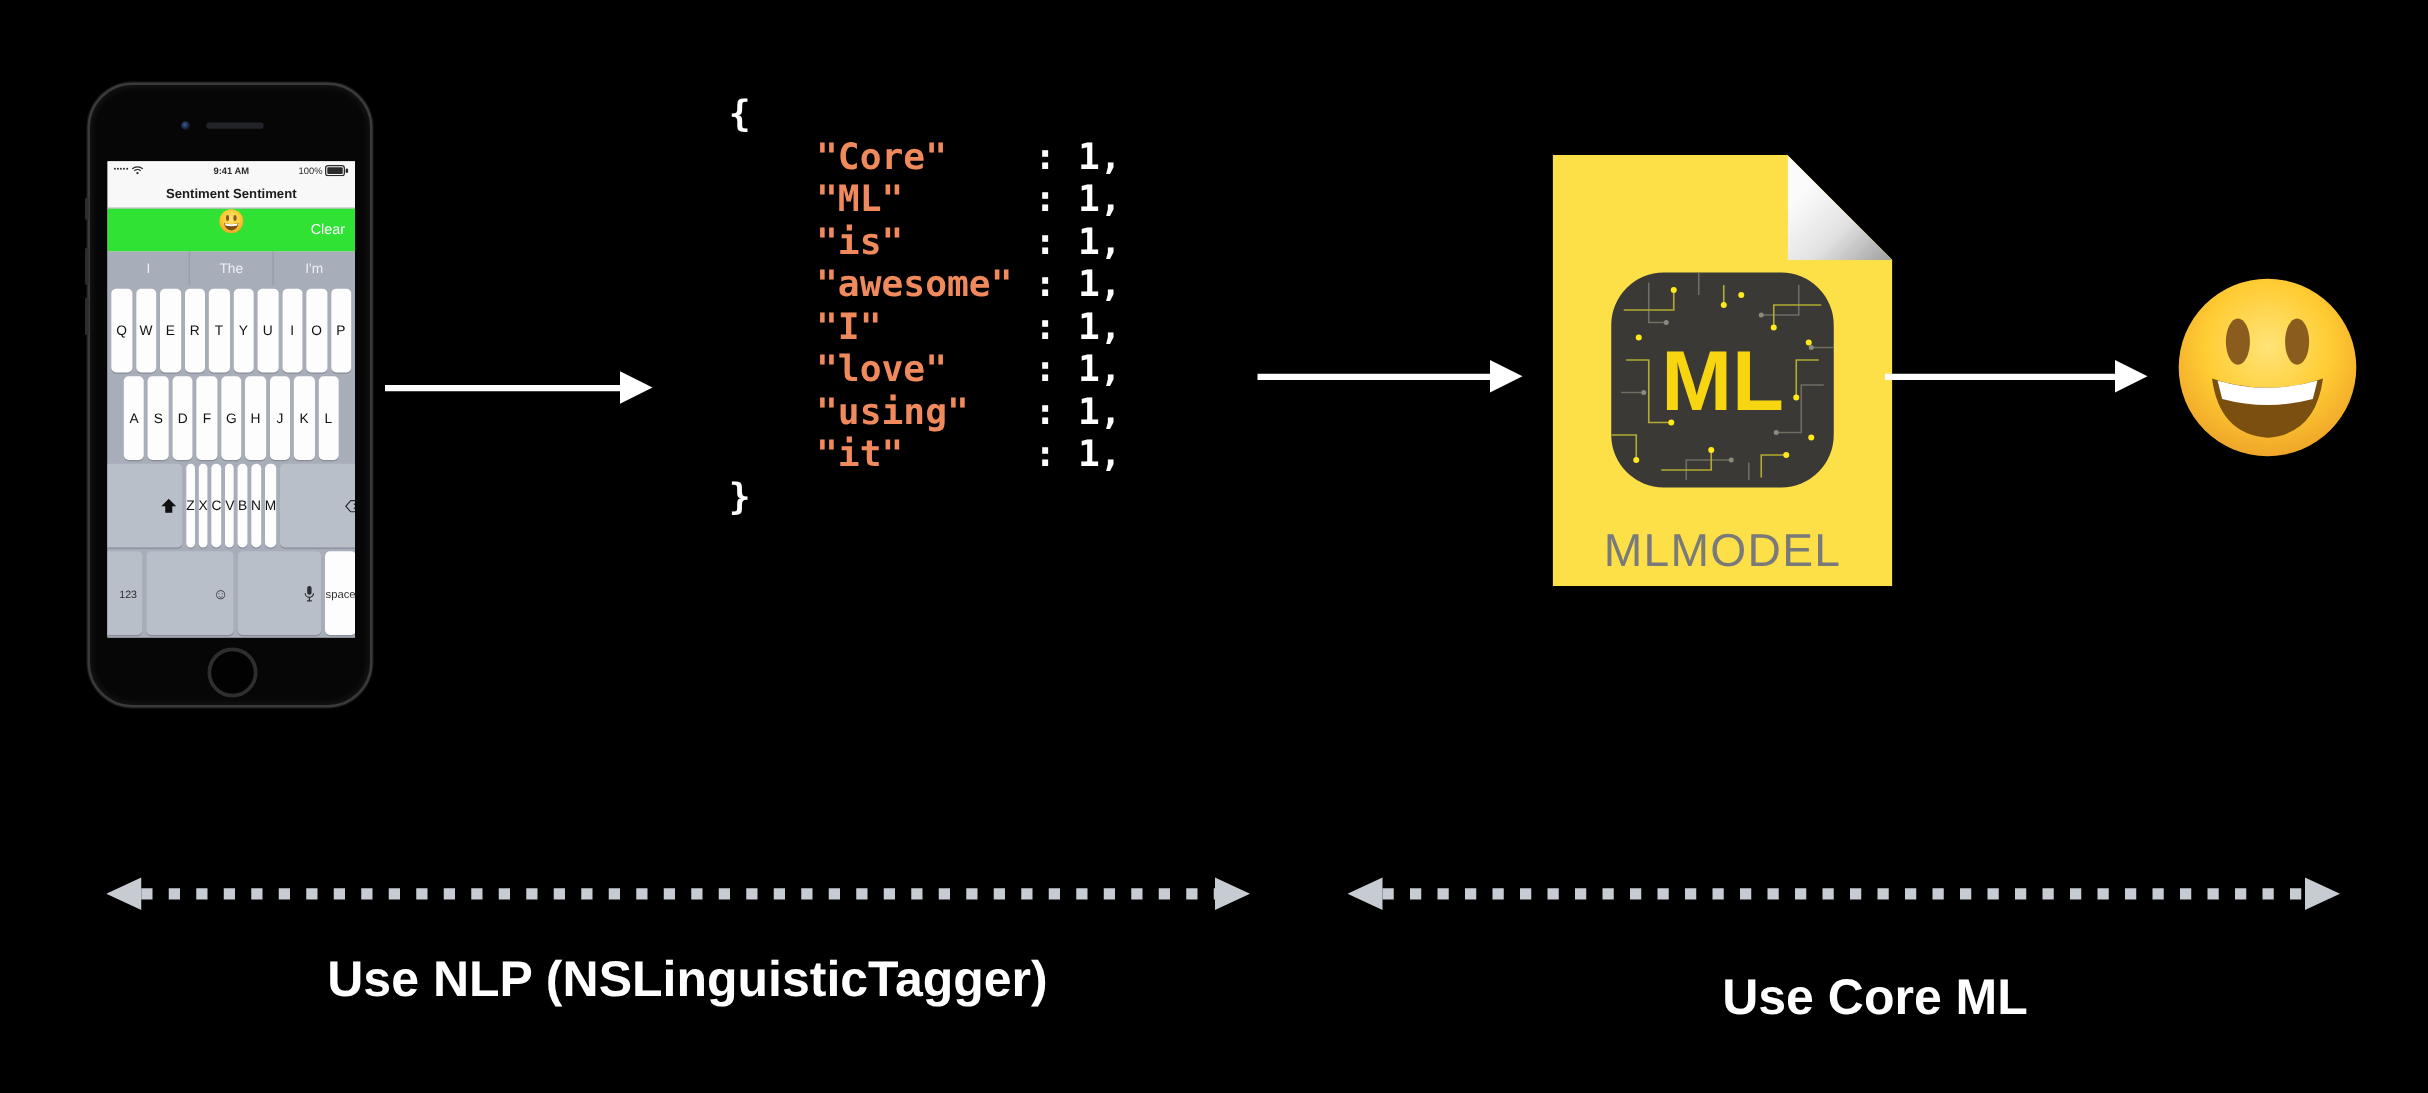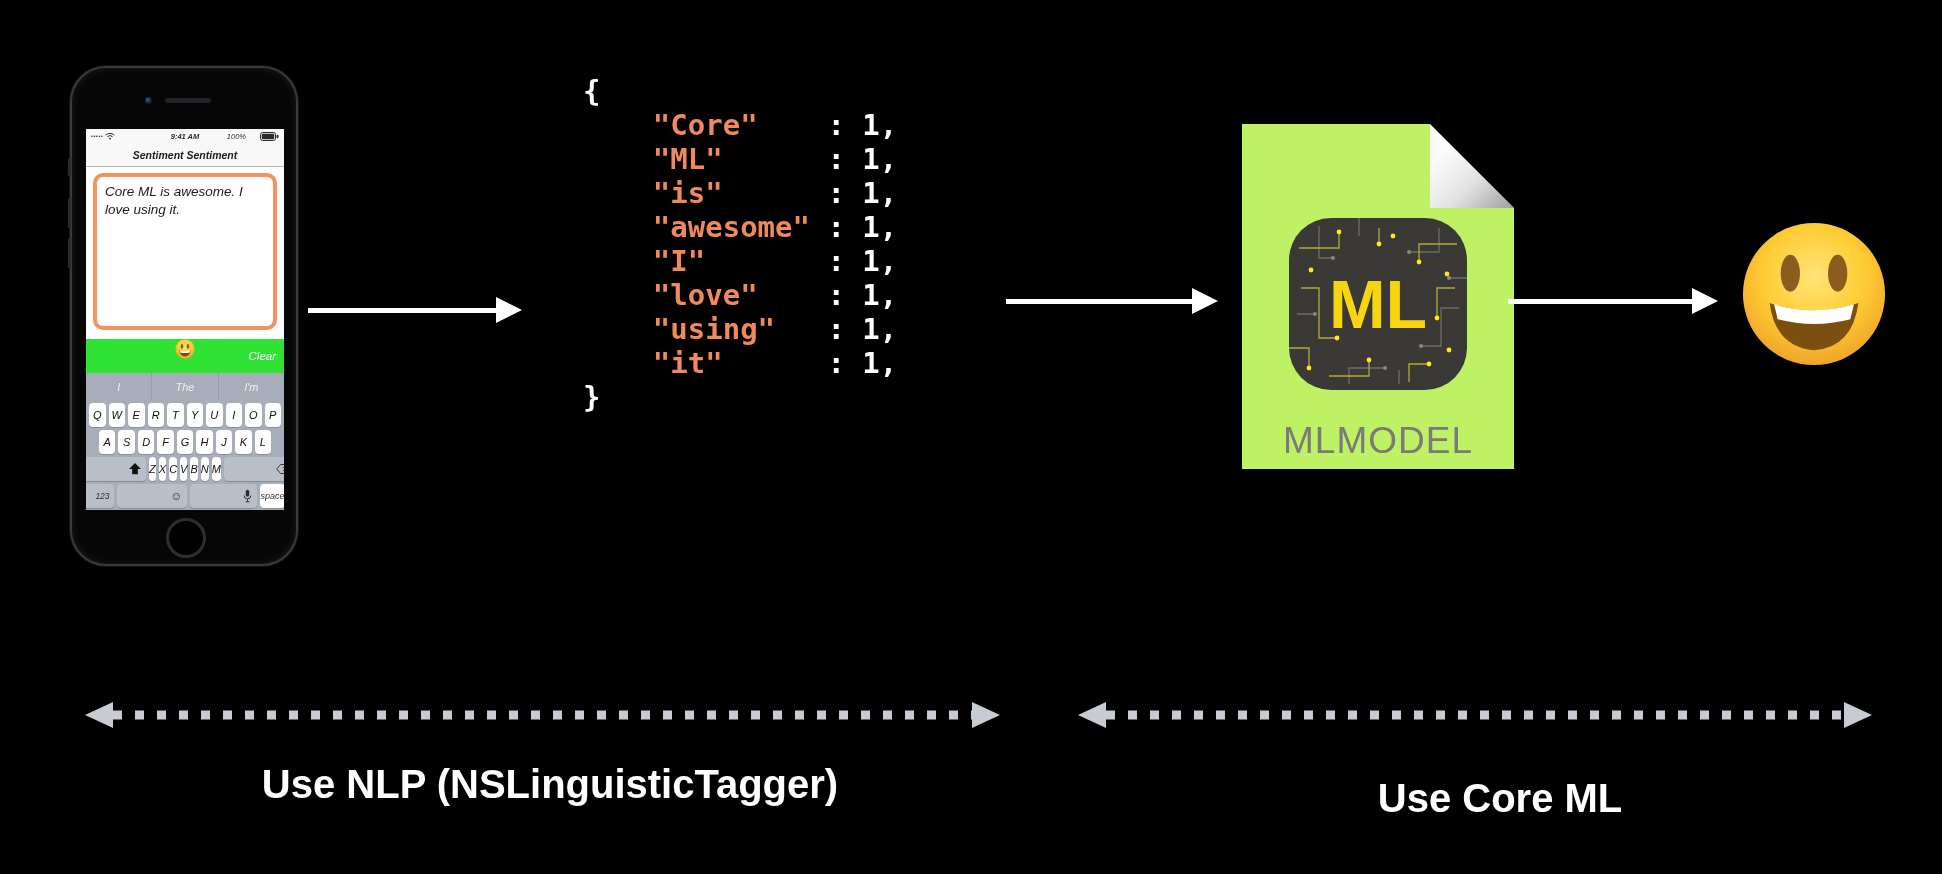--- a/index.html
+++ b/index.html
@@ -9,30 +9,30 @@
 
   
   .phone{left:70px;top:66px;width:228px;height:500px;border-radius:36px;
          background:#060607;border:2px solid #3a3a3d;box-sizing:border-box;
          box-shadow:inset 0 0 8px rgba(255,255,255,.10), 0 0 0 1px #151516;}
   .side-btn{left:-4px;width:3px;background:#2c2c2f;border-radius:2px;}
   .cam{left:73px;top:29px;width:7px;height:7px;border-radius:50%;
        background:radial-gradient(circle at 40% 40%, #3b5797, #0c1322 70%);}
   .speaker{left:93px;top:30px;width:46px;height:5px;border-radius:3px;background:#222328;}
   .screen{left:14px;top:61px;width:198px;height:381px;background:#fdfdfd;overflow:hidden;
-          display:flex;flex-direction:column;font-style:italic;}
+          display:flex;flex-direction:column;}
   .home-btn{left:94px;top:450px;width:40px;height:40px;border-radius:50%;
             background:#020202;border:3px solid #2e2e31;box-sizing:border-box;}
 
   .statusbar{height:14px;background:#f8f8f8;display:flex;align-items:center;
              padding:0 5px;font-size:7.5px;color:#2b2b2d;}
   .sb-left{display:flex;align-items:center;gap:2px;width:60px;}
   .sb-dots{font-size:5.5px;letter-spacing:.5px;}
   .sb-time{flex:1;text-align:center;font-weight:bold;font-size:7.5px;}
-  .sb-right{display:flex;align-items:center;gap:14px;width:60px;justify-content:flex-end;}
+  .sb-right{display:flex;align-items:center;gap:2px;width:60px;justify-content:flex-end;}
   .navbar{height:23px;background:#f8f8f8;border-bottom:1px solid #b4b4b6;
           display:flex;align-items:center;justify-content:center;
           font-size:10.5px;font-weight:bold;color:#1c1c1e;}
   .editor{flex:0 0 172px;background:#fdfdfd;position:relative;}
   .textview{position:absolute;left:7px;top:6px;right:7px;bottom:9px;background:#fff;
             border:4px solid #f0935f;border-radius:10px;
             padding:6px 8px;box-sizing:border-box;
             font-size:13.5px;line-height:1.3;color:#1b1b1d;}
   .greenbar{height:34px;background:var(--green-bar,#2fe234);position:relative;
             display:flex;justify-content:center;}
@@ -64,21 +64,21 @@
   .codeblock .p{color:#fff;}
 
   
   .sarrow{height:26px;}
   .sarrow .line{position:absolute;left:0;top:10.5px;height:5px;background:#fff;}
   .sarrow .head{position:absolute;right:0;top:0;width:0;height:0;
                 border-top:13px solid transparent;border-bottom:13px solid transparent;
                 border-left:26px solid #fff;}
 
   
-  .mldoc{left:1242px;top:124px;width:272px;height:345px;background:#bef264;
+  .mldoc{left:1242px;top:124px;width:272px;height:345px;background:#fde047;
          clip-path:polygon(0 0, 188px 0, 272px 84px, 272px 345px, 0 345px);}
   .fold{position:absolute;top:0;right:0;width:84px;height:84px;
         clip-path:polygon(0 0, 100% 100%, 0 100%);
         background:linear-gradient(135deg,#fbfbfb 25%,#e3e3e3 60%,#9e9e9e 100%);}
   .ml-tile{position:absolute;left:47px;top:94px;width:178px;height:172px;
            border-radius:42px;background:#3a3936;overflow:hidden;}
   .mldoc-label{position:absolute;left:0;top:296px;width:272px;text-align:center;
                font-size:37px;color:#7a7a7a;letter-spacing:1px;}
 
   
@@ -115,23 +115,20 @@
           <rect x="1.8" y="1.8" width="12.4" height="5.4" rx="1" fill="#2b2b2d"></rect>
           <rect x="16.5" y="2.7" width="2" height="3.6" rx="1" fill="#2b2b2d"></rect>
         </svg>
       </div>
     </div>
 
     <div class="navbar">
       <span>Sentiment Sentiment</span>
     </div>
 
-    <div class="editor">
-      <div class="textview">Core ML is awesome. I love using it.</div>
-    </div>
 
     <div class="greenbar">
       <svg width="20" height="20" viewBox="0 0 100 100">
         <defs>
             <radialGradient id="fy2" cx="50%" cy="38%" r="65%">
           <stop offset="0%" stop-color="#ffe478"></stop>
               <stop offset="55%" stop-color="#ffcc33"></stop>
               <stop offset="100%" stop-color="#eda128"></stop>
         </radialGradient>
           </defs>

